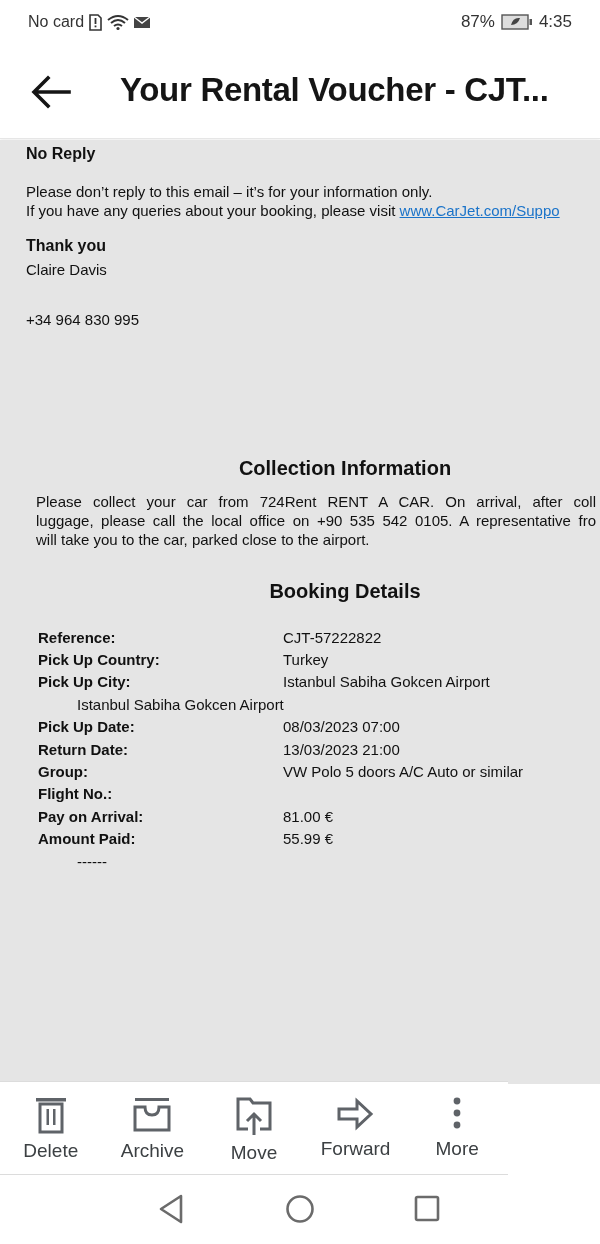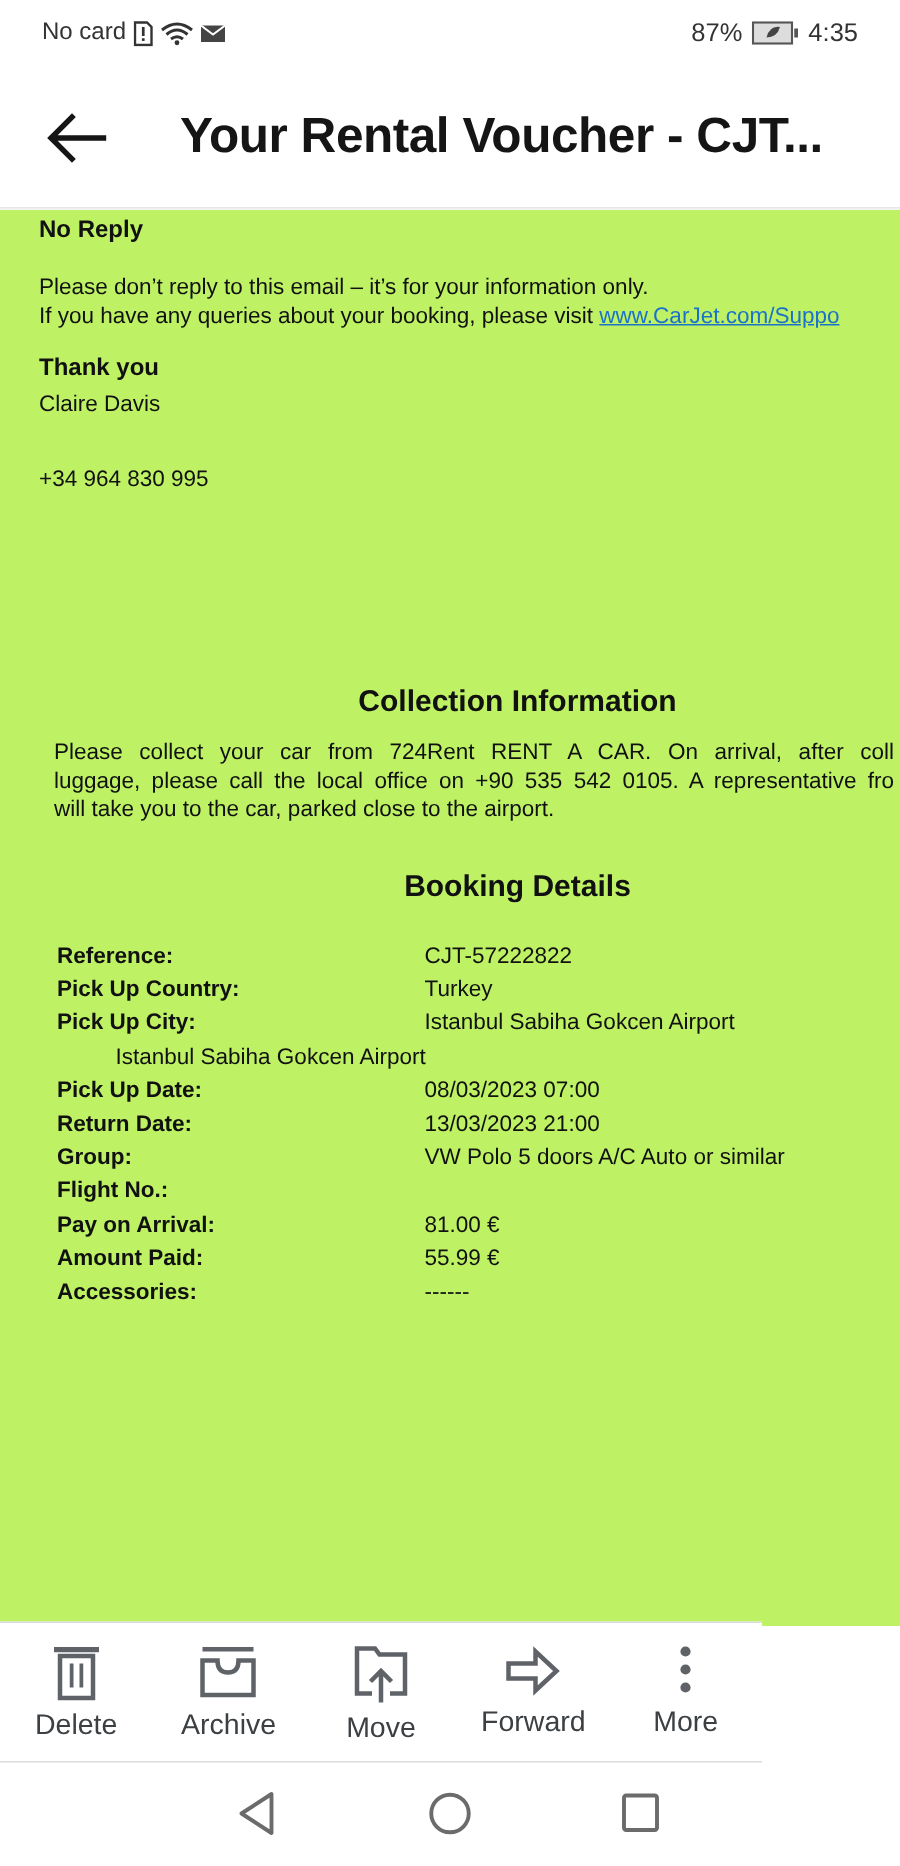--- a/index.html
+++ b/index.html
@@ -19,21 +19,21 @@
     position: absolute; top: 46px; left: 0; width: 600px; height: 92px;
     background: #fff; border-bottom: 1px solid #e6e6e6;
     box-shadow: 0 2px 3px rgba(0,0,0,0.06);
   }
   .back-btn { position: absolute; left: 30px; top: 28px; width: 42px; height: 36px; cursor: pointer; }
   .title {
     position: absolute; left: 120px; top: 25px; width: 460px;
     font-size: 33px; font-weight: bold; color: #151515; white-space: nowrap; overflow: hidden;
     letter-spacing: -0.3px;
   }
-  .content { position: absolute; top: 140px; left: 0; width: 600px; height: 944px; overflow: hidden; background: #bef264; }
+  .content { position: absolute; top: 140px; left: 0; width: 600px; height: 944px; overflow: hidden; background: #e5e5e5; }
   .p { position: absolute; left: 26px; font-size: 15px; line-height: 19px; white-space: nowrap; color: #111; }
   .bold { font-weight: bold; font-size: 16px; }
   a.link { color: #1a73c9; text-decoration: underline; }
   .h2 { position: absolute; left: 0; width: 690px; text-align: center; font-weight: bold; font-size: 20px; color: #111; }
   .coll {
     position: absolute; left: 36px; top: 352px; width: 560px; font-size: 15px; line-height: 19px;
     white-space: nowrap; overflow: hidden; color: #111;
   }
   .coll .line { display: block; text-align: justify; text-align-last: justify; }
   .coll .line.last { text-align-last: left; }
@@ -146,21 +146,20 @@
       </div>
     <div class="row">
         <span class="k">Pay on Arrival:</span>
         <span class="v">81.00 €</span>
       </div>
     <div class="row">
         <span class="k">Amount Paid:</span>
         <span class="v">55.99 €</span>
       </div>
     <div class="row">
-        <span class="k">Accessories:</span>
         <span class="v">------</span>
       </div>
   </div>
 </div>
 
 <div class="actionbar">
   <div class="action">
     <svg width="34" height="38" viewBox="0 0 34 38">
       <rect x="2" y="2" width="30" height="3.5" fill="#5f6368"></rect>
       <rect x="6" y="8" width="22" height="28" fill="none" stroke="#5f6368" stroke-width="3"></rect>

